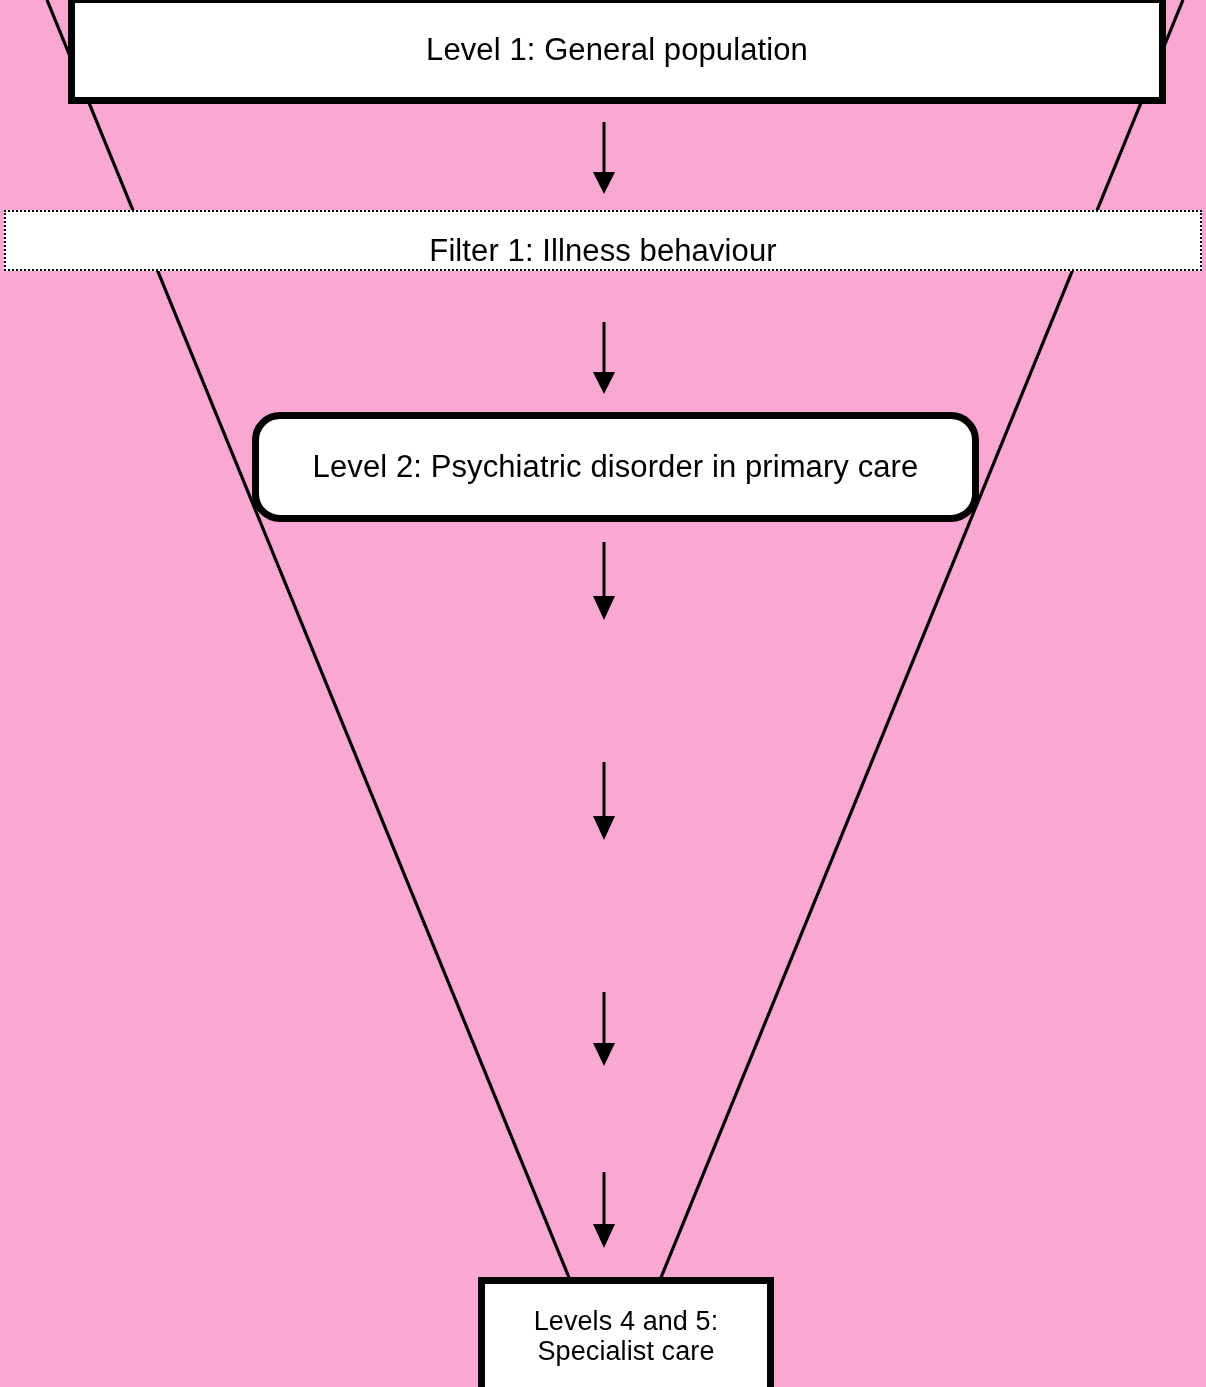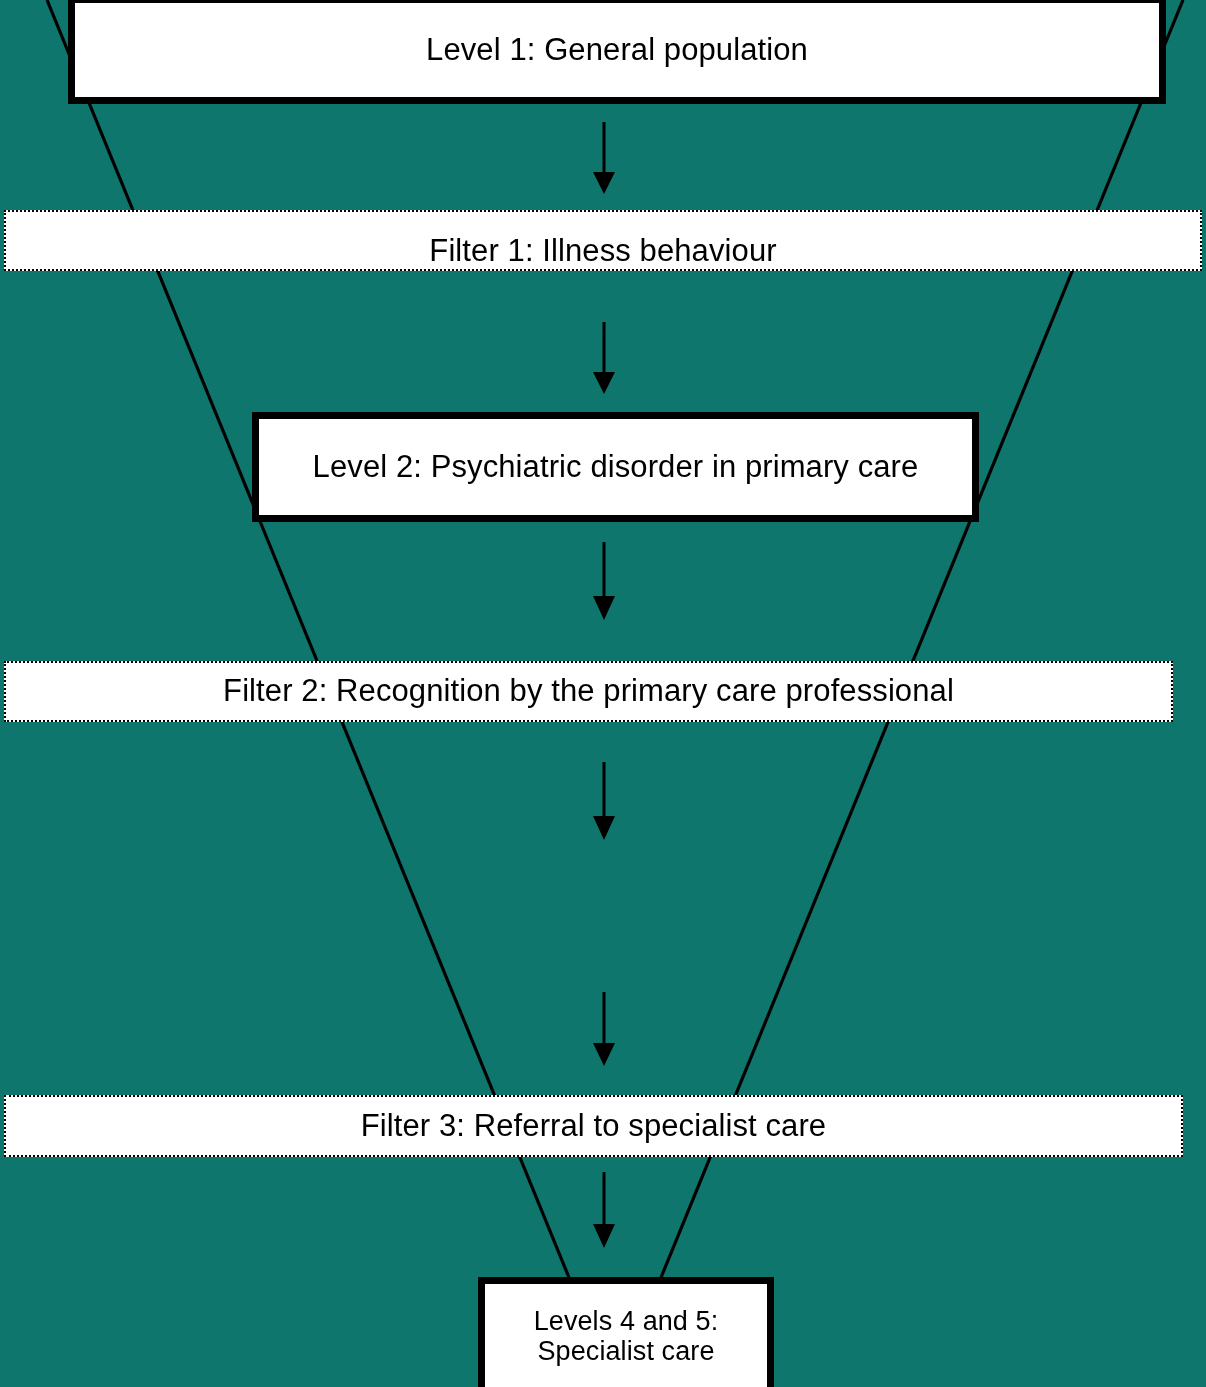--- a/index.html
+++ b/index.html
@@ -10,21 +10,21 @@
   }
   body {
     font-family: "Liberation Sans", sans-serif;
     color: #000000;
   }
   #diagram-root {
     position: relative;
     width: 1206px;
     height: 1387px;
     overflow: hidden;
-    background: #0f766e;
+    background: #f9a8d4;
   }
   #funnel-layer {
     position: absolute;
     left: 0;
     top: 0;
     width: 1206px;
     height: 1387px;
     z-index: 1;
     pointer-events: none;
   }
@@ -69,20 +69,21 @@
     align-items: flex-end;
   }
   #node-filter-1 .node-label { font-size: 31px; }
 
   
   #node-level-2 {
     left: 252px;
     top: 412px;
     width: 727px;
     height: 110px;
+    border-radius: 28px;
   }
   #node-level-2 .node-label { font-size: 31px; }
 
   
   #node-filter-2 {
     left: 4px;
     top: 661px;
     width: 1169px;
     height: 61px;
   }
@@ -150,38 +151,32 @@
 
   <div class="node node-level" id="node-level-2">
     <span class="node-label">Level 2: Psychiatric disorder in primary care</span>
   </div>
 
   <svg class="arrow-svg" style="left:584px; top:542px;" width="40" height="80" viewBox="0 0 40 80" xmlns="http://www.w3.org/2000/svg">
     <line x1="20" y1="0" x2="20" y2="58" stroke="#000000" stroke-width="3"></line>
     <polygon points="9,54 31,54 20,78" fill="#000000"></polygon>
   </svg>
 
-  <div class="node node-filter" id="node-filter-2">
-    <span class="node-label">Filter 2: Recognition by the primary care professional</span>
-  </div>
 
   <svg class="arrow-svg" style="left:584px; top:762px;" width="40" height="80" viewBox="0 0 40 80" xmlns="http://www.w3.org/2000/svg">
     <line x1="20" y1="0" x2="20" y2="58" stroke="#000000" stroke-width="3"></line>
     <polygon points="9,54 31,54 20,78" fill="#000000"></polygon>
   </svg>
 
 
   <svg class="arrow-svg" style="left:584px; top:992px;" width="40" height="76" viewBox="0 0 40 76" xmlns="http://www.w3.org/2000/svg">
     <line x1="20" y1="0" x2="20" y2="55" stroke="#000000" stroke-width="3"></line>
     <polygon points="9,51 31,51 20,74" fill="#000000"></polygon>
   </svg>
 
-  <div class="node node-filter" id="node-filter-3">
-    <span class="node-label">Filter 3: Referral to specialist care</span>
-  </div>
 
   <svg class="arrow-svg" style="left:584px; top:1172px;" width="40" height="78" viewBox="0 0 40 78" xmlns="http://www.w3.org/2000/svg">
     <line x1="20" y1="0" x2="20" y2="56" stroke="#000000" stroke-width="3"></line>
     <polygon points="9,52 31,52 20,76" fill="#000000"></polygon>
   </svg>
 
   <div class="node node-level" id="node-level-45">
     <span class="node-label">Levels 4 and 5:
 Specialist care</span>
   </div>

